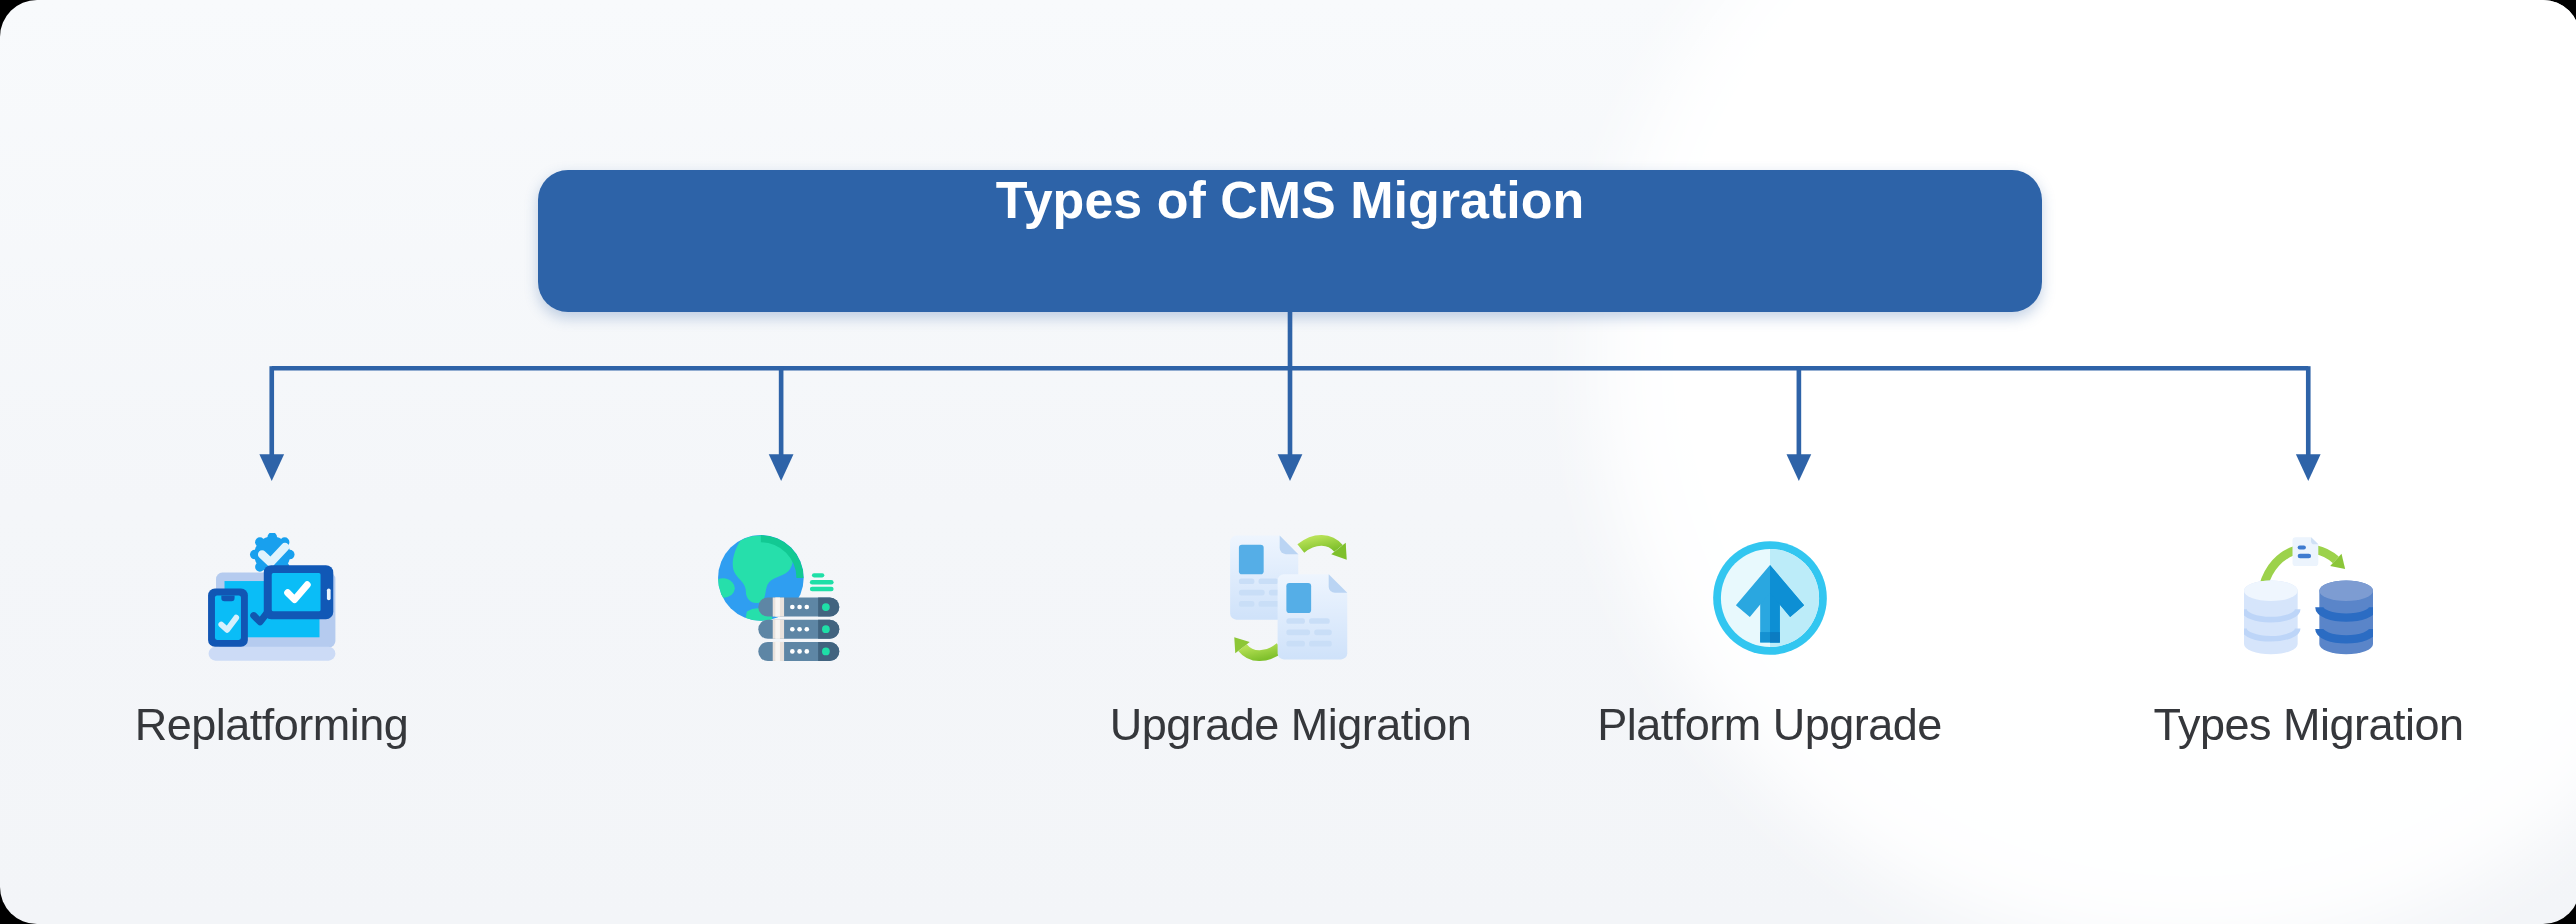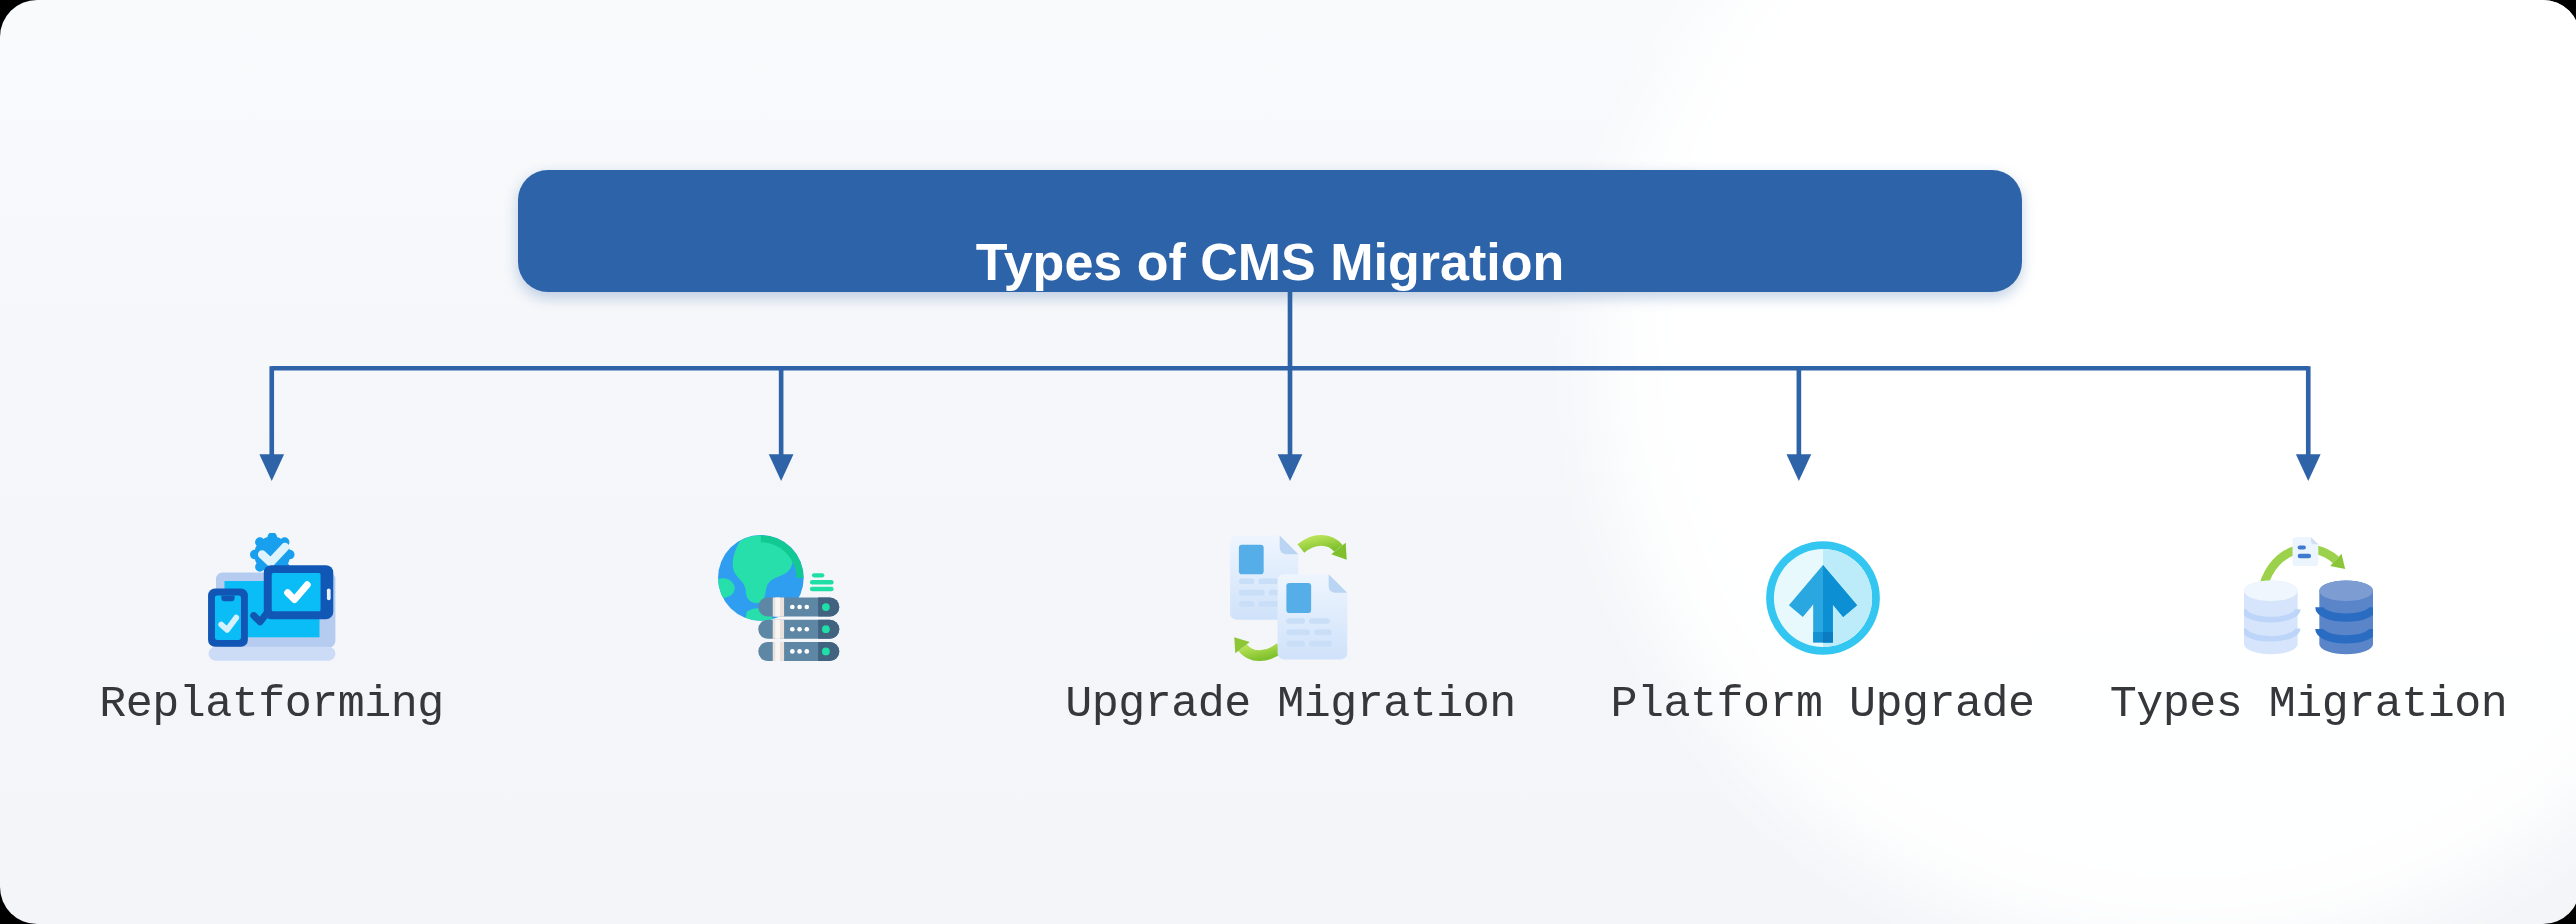--- a/index.html
+++ b/index.html
@@ -10,33 +10,33 @@
     --outer-bg:#000000;
   }
   *{box-sizing:border-box;margin:0;padding:0}
   html,body{width:2580px;height:924px;background:var(--outer-bg);
     font-family:"Liberation Sans","DejaVu Sans",sans-serif;}
   #canvas{position:absolute;left:0;top:0;width:2580px;height:924px;}
   .card{position:absolute;inset:0;border-radius:37px;overflow:hidden;
     background:linear-gradient(180deg,#f8fafc 0%,#f4f6f9 55%,#f3f5f8 100%);}
   .blob{position:absolute;left:1597px;top:-232px;width:1185px;height:1185px;
     border-radius:50%;background:rgba(255,255,255,0.92);filter:blur(36px);}
-  .title-box{position:absolute;left:518px;top:170px;width:1504px;height:122px;
+  .title-box{position:absolute;left:538px;top:170px;width:1504px;height:142px;
     background:var(--header-bg);border-radius:30px;
-    display:flex;align-items:flex-end;justify-content:center;
+    display:flex;align-items:flex-start;justify-content:center;
     box-shadow:0 5.2px 13.4px rgba(45,98,167,0.28);}
   .title-box .title{color:var(--header-text);font-size:52px;font-weight:bold;
     letter-spacing:0px;}
   .connectors{position:absolute;left:0;top:0;width:2580px;height:924px;}
   .branch{position:absolute;top:533px;width:361px;
     display:flex;flex-direction:column;align-items:center;}
   .branch .icon-slot{height:129px;display:flex;align-items:flex-start;justify-content:center;}
-  .branch .branch-label{margin-top:17px;font-size:45px;font-weight:400;
-    letter-spacing:-0.5px;color:var(--label-text);white-space:nowrap;font-family:Liberation Mono, monospace;}
-  .b1{left:91px}.b2{left:601px}.b3{left:1110px}.b4{left:1642px}.b5{left:2128px}
+  .branch .branch-label{margin-top:37px;font-size:45px;font-weight:400;
+    letter-spacing:-0.5px;color:var(--label-text);white-space:nowrap;}
+  .b1{left:91px}.b2{left:601px}.b3{left:1110px}.b4{left:1589px}.b5{left:2128px}
 </style>
 </head>
 <body>
 
 <div id="canvas">
   <div class="card">
     <div class="blob"></div>
 
     <svg class="connectors" viewBox="0 0 5008 1794" xmlns="http://www.w3.org/2000/svg">
       <g stroke="#2e63a8" stroke-width="9" fill="none">

